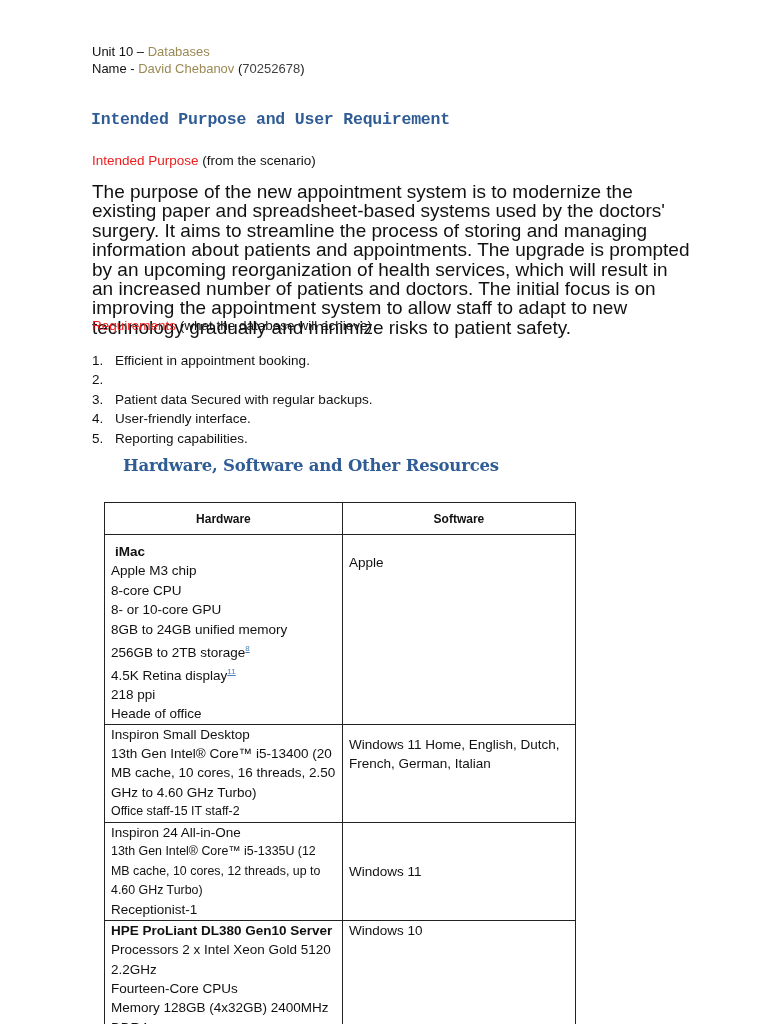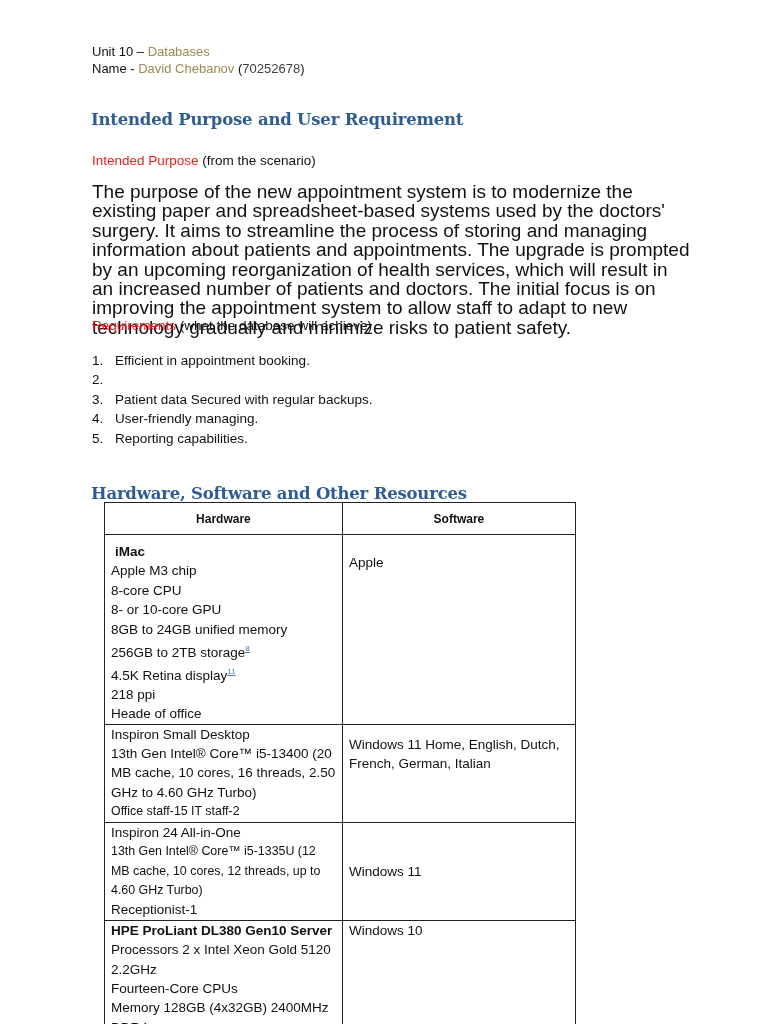--- a/index.html
+++ b/index.html
@@ -41,21 +41,21 @@
 </head>
 <body>
 
 <div class="hdr-line" style="top:43px;">
   <span>Unit 10 – </span><span class="gold">Databases</span>
 </div>
 <div class="hdr-line" style="top:60px;">
   <span>Name - </span><span class="gold">David Chebanov</span><span> (</span><span class="green">70252678</span><span>)</span>
 </div>
 
-<div class="h1" style="top:110px;">Intended Purpose and User Requirement</div>
+<div class="h1" style="top:110px;font-family:Liberation Mono, monospace;">Intended Purpose and User Requirement</div>
 
 <div class="label" style="top:153px;">
   <span class="red">Intended Purpose</span><span> (from the scenario)</span>
 </div>
 
 <div class="para"> The purpose of the new appointment system is to modernize the existing paper and spreadsheet-based systems used by the doctors' surgery. It aims to streamline the process of storing and managing information about patients and appointments. The upgrade is prompted by an upcoming reorganization of health services, which will result in an increased number of patients and doctors. The initial focus is on improving the appointment system to allow staff to adapt to new technology gradually and minimize risks to patient safety.</div>
 
 <div class="label" style="top:318px;">
   <span class="red">Requirements</span><span> (what the database will achieve)</span>
 </div>
@@ -67,29 +67,29 @@
     </li>
   <li>
       <span class="num">2.</span>
     </li>
   <li>
       <span class="num">3.</span>
       <span>Patient data Secured with regular backups.</span>
     </li>
   <li>
       <span class="num">4.</span>
-      <span>User-friendly managing.</span>
+      <span>User-friendly interface.</span>
     </li>
   <li>
       <span class="num">5.</span>
       <span>Reporting capabilities.</span>
     </li>
 </ol>
 
-<div class="h1" style="top:484px;">Hardware, Software and Other Resources</div>
+<div class="h1" style="top:456px;margin-left:32px;">Hardware, Software and Other Resources</div>
 
 <table class="hw">
   <colgroup>
       <col style="width:290px">
       <col style="width:292px">
     </colgroup>
   <tbody>
       <tr>
     <th>Hardware</th>
     <th>Software</th>

